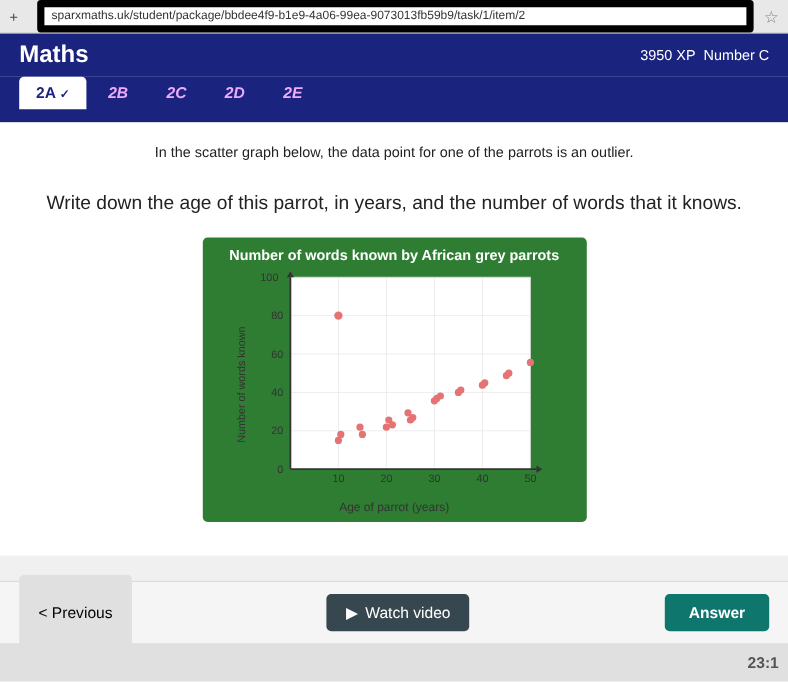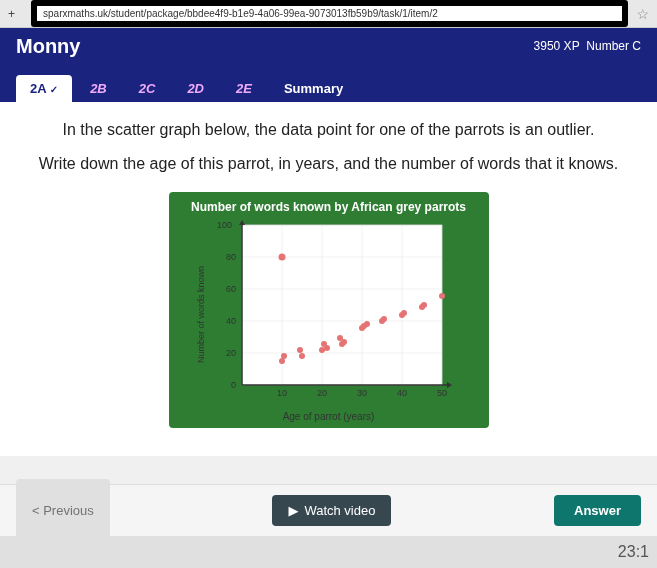--- a/index.html
+++ b/index.html
@@ -51,21 +51,21 @@
       margin-left: auto;
       color: white;
       font-size: 12px;
     }
 
     
     .tab-bar {
       background: #1a237e;
       height: 38px;
       display: flex;
-      align-items: flex-end;
+      align-items: flex-start;
       padding: 0 16px;
       gap: 4px;
     }
     .tab {
       padding: 6px 14px;
       border-radius: 4px 4px 0 0;
       font-size: 13px;
       font-weight: bold;
       cursor: pointer;
       color: white;
@@ -87,25 +87,25 @@
       cursor: pointer;
     }
 
     
     .main-content {
       background: white;
       padding: 16px 24px;
       flex: 1;
     }
     .question-text {
-      font-size: 16px;
+      font-size: 12px;
       text-align: center;
       color: #222;
       line-height: 1.5;
-      margin-bottom: 10px;
+      margin-bottom: 22px;
     }
     .question-text2 {
       font-size: 16px;
       text-align: center;
       color: #222;
       line-height: 1.5;
       margin-bottom: 16px;
     }
 
     
@@ -148,21 +148,21 @@
       left: 0;
       right: 0;
     }
     .prev-button {
       background: #e0e0e0;
       border: none;
       border-radius: 4px;
       padding: 24px 16px;
       font-size: 13px;
       cursor: pointer;
-      color: #737373;
+      color: #000000;
     }
     .watch-video-btn {
       background: #37474f;
       border: none;
       border-radius: 4px;
       padding: 8px 16px;
       font-size: 13px;
       cursor: pointer;
       color: white;
       display: flex;
@@ -199,35 +199,34 @@
 </head>
 <body>
 
 <div class="browser-bar">
   <span style="margin-right:8px; font-size:12px;">+</span>
   <div class="browser-url">sparxmaths.uk/student/package/bbdee4f9-b1e9-4a06-99ea-9073013fb59b9/task/1/item/2</div>
   <span style="font-size:14px; color:#888;">☆</span>
 </div>
 
 <div class="top-header">
-  <span class="maths-title">Monny</span>
+  <span class="maths-title">Maths</span>
   <span class="xp-info">
     <span>3950 XP</span>&nbsp;&nbsp;<span>Number C</span>
   </span>
 </div>
 
 <div class="tab-bar">
   <div class="tab active">
     2A <span style="font-size:10px;">✓</span>
   </div>
   <div class="tab inactive">2B</div>
   <div class="tab inactive">2C</div>
   <div class="tab inactive">2D</div>
   <div class="tab inactive">2E</div>
-  <div class="tab-summary">Summary</div>
 </div>
 
 <div class="main-content">
   <p class="question-text">In the scatter graph below, the data point for one of the parrots is an outlier.</p>
   <p class="question-text2">Write down the age of this parrot, in years, and the number of words that it knows.</p>
 
   <div class="chart-container">
     <div class="chart-box">
       <div class="chart-title">Number of words known by African grey parrots</div>
       <div style="display:flex; align-items:center; justify-content:center; gap:4px;">
@@ -320,16 +319,16 @@
 <div class="bottom-bar">
   <button class="prev-button">&lt; Previous</button>
   <button class="watch-video-btn">
     <span>▶</span>
     <span>Watch video</span>
   </button>
   <button class="answer-button">Answer</button>
 </div>
 
 <div class="taskbar">
-  <span style="display:flex; gap:6px; align-items:flex-start; margin-left:auto; font-size:16px; color:#555;">
+  <span style="display:flex; gap:6px; align-items:flex-start; margin-left:auto; font-size:13px; color:#555;font-weight:bold;">
     <span>23:1</span>
   </span>
 </div>
 
 </body></html>

